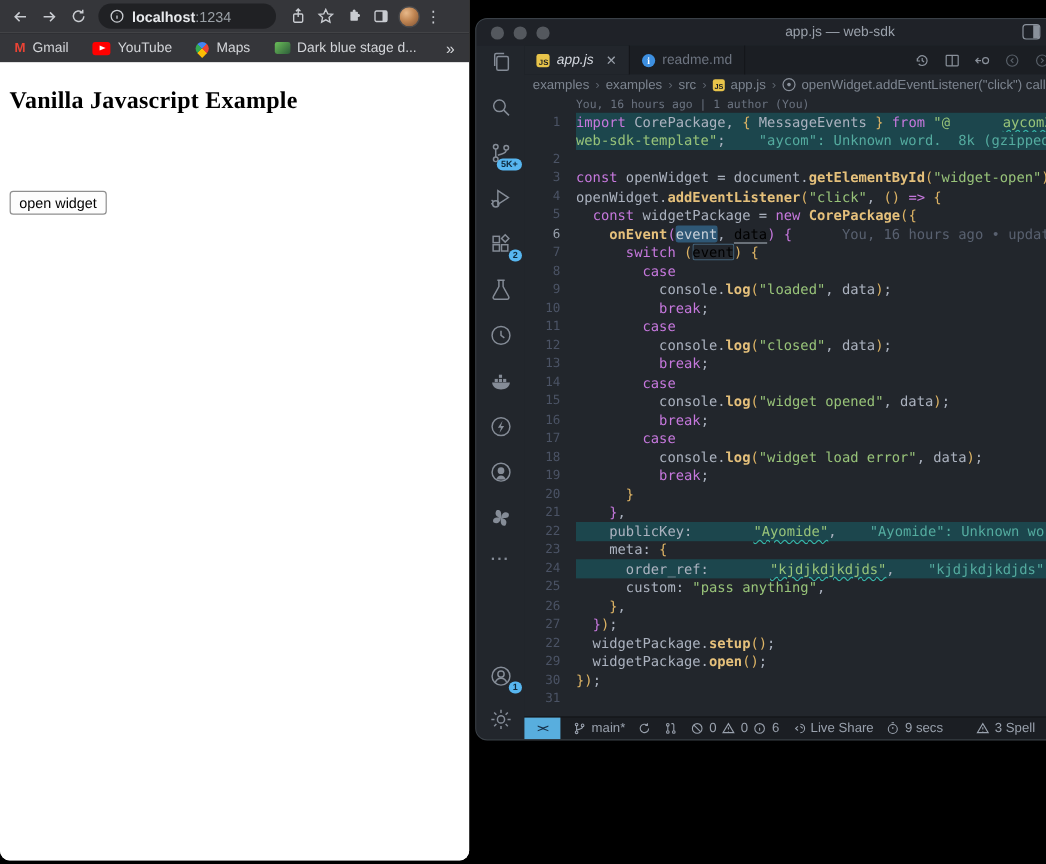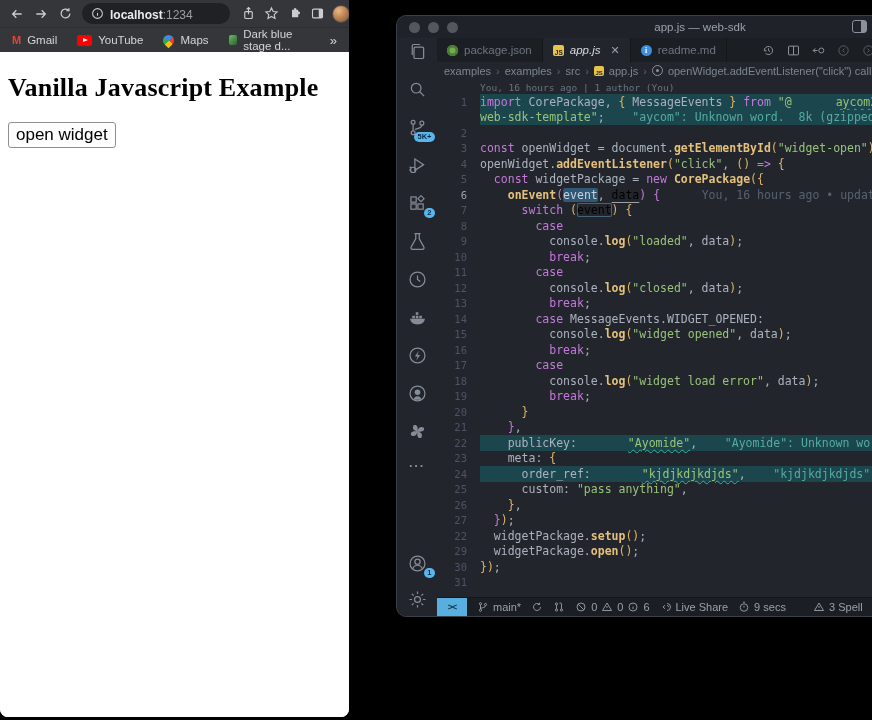--- a/index.html
+++ b/index.html
@@ -1,21 +1,21 @@
 <!DOCTYPE html>
 <html><head>
 <meta charset="utf-8">
 <style>
   * { margin:0; padding:0; box-sizing:border-box; }
   html,body { background:#000; }
   #stage { position:relative; width:872px; height:720px; background:#000; overflow:hidden;
            font-family:"Liberation Sans", sans-serif; }
 
   
-  #browser-window { position:absolute; left:0; top:0; width:349px; height:717px;
+  #browser-window { position:absolute; left:0; top:0; width:391px; height:717px;
     border-radius:0 0 8px 8px; overflow:hidden; background:#fff; }
   .b-toolbar { height:27px; background:#35363a; display:flex; align-items:center; padding:0 6px; gap:2px; }
   .b-nav { width:22px; height:22px; display:flex; align-items:center; justify-content:center; color:#c9ccd1; flex:0 0 auto; }
   .b-pill { height:21px; flex:0 0 148px; margin:0 6px 0 4px; background:#202124; border-radius:11px;
     display:flex; align-items:center; padding:0 9px; gap:6px; }
   .b-pill .host { color:#e8eaed; font-size:12px; font-weight:bold; }
   .b-pill .port { color:#9aa0a6; font-size:12px; }
   .b-tool { width:21px; height:21px; display:flex; align-items:center; justify-content:center; color:#c9ccd1; flex:0 0 auto; }
   .b-avatar { width:18px; height:18px; border-radius:50%; flex:0 0 auto; margin:0 2px;
     background:radial-gradient(circle at 35% 30%, #e8b98a 0%, #c08552 45%, #7a4f32 100%); border:1px solid #4a4b4e; }
@@ -25,24 +25,24 @@
   .bm { display:flex; align-items:center; gap:6px; }
   .bm-more { margin-left:auto; color:#d3d5d9; font-size:13px; }
   .ico-gmail { font-weight:bold; font-size:11px; color:#ea4335; }
   .ico-yt { width:15px; height:11px; background:#f00; border-radius:2.5px; position:relative; }
   .ico-yt::after { content:""; position:absolute; left:5.5px; top:3px; border-left:5px solid #fff;
     border-top:2.8px solid transparent; border-bottom:2.8px solid transparent; }
   .ico-maps { width:11px; height:11px; border-radius:50% 50% 50% 0; transform:rotate(-45deg);
     background:conic-gradient(#4285f4 0 25%, #ea4335 25% 50%, #fbbc04 50% 75%, #34a853 75% 100%); }
   .ico-folder { width:13px; height:10px; border-radius:2px; background:linear-gradient(135deg,#6bbf59 0%, #2e5d3a 100%); }
   .b-page { background:#fff; height:665px; padding:8px; }
-  .b-page h1 { font-family:"Liberation Serif", serif; font-weight:bold; font-size:26px; color:#000;
+  .b-page h1 { font-family:"Liberation Serif", serif; font-weight:bold; font-size:20px; color:#000;
     margin:13px 0 19px 0; letter-spacing:.2px; }
-  .open-widget-btn { font-family:"Liberation Sans", sans-serif; font-size:17px; color:#000;
-    background:#fdfdfd; border:1px solid #8f8f8f; border-radius:3px; padding:2px 7px; }
+  .open-widget-btn { font-family:"Liberation Sans", sans-serif; font-size:12px; color:#000;
+    background:#fdfdfd; border:1px solid #8f8f8f; border-radius:3px; padding:2px 7px;margin-top:44px; }
 
   
   #vscode-window { position:absolute; left:396px; top:15px; width:608px; height:602px;
     background:#22262c; border:1px solid #3a4047; border-radius:10px; overflow:hidden;
     display:flex; flex-direction:column; }
   .v-title { height:22px; background:#1f2228; position:relative; flex:0 0 auto;
     display:flex; align-items:center; justify-content:center; }
   .lights { position:absolute; left:12px; top:6px; display:flex; gap:8px; }
   .light { width:11px; height:11px; border-radius:50%; background:#54585e; }
   .v-title-text { color:#9aa1ab; font-size:11.5px; }
@@ -295,24 +295,20 @@
             <svg viewBox="0 0 24 24" fill="none" stroke="currentColor" stroke-width="1.4">
                 <circle cx="12" cy="12" r="3.4"></circle>
                 <path d="M12 2.8v3M12 18.2v3M2.8 12h3M18.2 12h3M5.5 5.5l2.1 2.1M16.4 16.4l2.1 2.1M18.5 5.5l-2.1 2.1M7.6 16.4l-2.1 2.1"></path>
               </svg>
             </span>
         </span>
       </div>
 
       <div class="v-editor">
         <div class="v-tabs">
-          <span class="tab">
-            <span class="ico-npm"></span>
-            <span class="tab-label">package.json</span>
-            </span>
           <span class="tab active">
             <span class="ico-js">JS</span>
             <span class="tab-label">app.js</span>
             <span class="tab-close">✕</span>
             </span>
           <span class="tab">
             <span class="ico-info">i</span>
             <span class="tab-label">readme.md</span>
             </span>
           <span class="tab-actions">
@@ -364,21 +360,21 @@
               <div class="code-row"><span class="gut">4</span><span class="code-text"><span class="t-d">openWidget.</span><span class="t-fn">addEventListener</span><span class="t-g">(</span><span class="t-s">"click"</span><span class="t-d">, </span><span class="t-g">()</span><span class="t-kw"> =&gt; </span><span class="t-g">{</span></span></div>
               <div class="code-row"><span class="gut">5</span><span class="code-text"><span class="t-d">  </span><span class="t-kw">const</span><span class="t-d"> widgetPackage = </span><span class="t-kw">new</span><span class="t-d"> </span><span class="t-cls">CorePackage</span><span class="t-g">({</span></span></div>
               <div class="code-row"><span class="gut on">6</span><span class="code-text"><span class="t-d">    </span><span class="t-fn">onEvent</span><span class="t-p2">(</span><span class="t-occ">event</span><span class="t-d">, </span><span class="t-u">data</span><span class="t-p2">)</span><span class="t-d"> </span><span class="t-p2">{</span><span class="t-d">      </span><span class="t-blame">You, 16 hours ago • updated sdk vers</span></span></div>
               <div class="code-row"><span class="gut">7</span><span class="code-text"><span class="t-d">      </span><span class="t-kw">switch</span><span class="t-d"> </span><span class="t-g">(</span><span class="t-occ2">event</span><span class="t-g">)</span><span class="t-d"> </span><span class="t-g">{</span></span></div>
               <div class="code-row"><span class="gut">8</span><span class="code-text"><span class="t-d">        </span><span class="t-kw">case</span></span></div>
               <div class="code-row"><span class="gut">9</span><span class="code-text"><span class="t-d">          console.</span><span class="t-fn">log</span><span class="t-g">(</span><span class="t-s">"loaded"</span><span class="t-d">, data</span><span class="t-g">)</span><span class="t-d">;</span></span></div>
               <div class="code-row"><span class="gut">10</span><span class="code-text"><span class="t-d">          </span><span class="t-kw">break</span><span class="t-d">;</span></span></div>
               <div class="code-row"><span class="gut">11</span><span class="code-text"><span class="t-d">        </span><span class="t-kw">case</span></span></div>
               <div class="code-row"><span class="gut">12</span><span class="code-text"><span class="t-d">          console.</span><span class="t-fn">log</span><span class="t-g">(</span><span class="t-s">"closed"</span><span class="t-d">, data</span><span class="t-g">)</span><span class="t-d">;</span></span></div>
               <div class="code-row"><span class="gut">13</span><span class="code-text"><span class="t-d">          </span><span class="t-kw">break</span><span class="t-d">;</span></span></div>
-              <div class="code-row"><span class="gut">14</span><span class="code-text"><span class="t-d">        </span><span class="t-kw">case</span><span class="t-d"> MessageEvents.WIDGET_OPENED:</span></span></div>
+              <div class="code-row"><span class="gut">14</span><span class="code-text"><span class="t-d">        </span><span class="t-kw">case</span></span></div>
               <div class="code-row"><span class="gut">15</span><span class="code-text"><span class="t-d">          console.</span><span class="t-fn">log</span><span class="t-g">(</span><span class="t-s">"widget opened"</span><span class="t-d">, data</span><span class="t-g">)</span><span class="t-d">;</span></span></div>
               <div class="code-row"><span class="gut">16</span><span class="code-text"><span class="t-d">          </span><span class="t-kw">break</span><span class="t-d">;</span></span></div>
               <div class="code-row"><span class="gut">17</span><span class="code-text"><span class="t-d">        </span><span class="t-kw">case</span></span></div>
               <div class="code-row"><span class="gut">18</span><span class="code-text"><span class="t-d">          console.</span><span class="t-fn">log</span><span class="t-g">(</span><span class="t-s">"widget load error"</span><span class="t-d">, data</span><span class="t-g">)</span><span class="t-d">;</span></span></div>
               <div class="code-row"><span class="gut">19</span><span class="code-text"><span class="t-d">          </span><span class="t-kw">break</span><span class="t-d">;</span></span></div>
               <div class="code-row"><span class="gut">20</span><span class="code-text"><span class="t-d">      </span><span class="t-g">}</span></span></div>
               <div class="code-row"><span class="gut">21</span><span class="code-text"><span class="t-d">    </span><span class="t-p2">}</span><span class="t-d">,</span></span></div>
               <div class="code-row row-hl"><span class="gut">22</span><span class="code-text"><span class="t-d">    publicKey: </span><span class="t-s t-sq">"Ayomide"</span><span class="t-d">,    </span><span class="t-hint">"Ayomide": Unknown word.</span></span></div>
               <div class="code-row"><span class="gut">23</span><span class="code-text"><span class="t-d">    meta: </span><span class="t-g">{</span></span></div>
               <div class="code-row row-hl"><span class="gut">24</span><span class="code-text"><span class="t-d">      order_ref: </span><span class="t-s t-sq">"kjdjkdjkdjds"</span><span class="t-d">,    </span><span class="t-hint">"kjdjkdjkdjds": Unknown word.</span></span></div>

